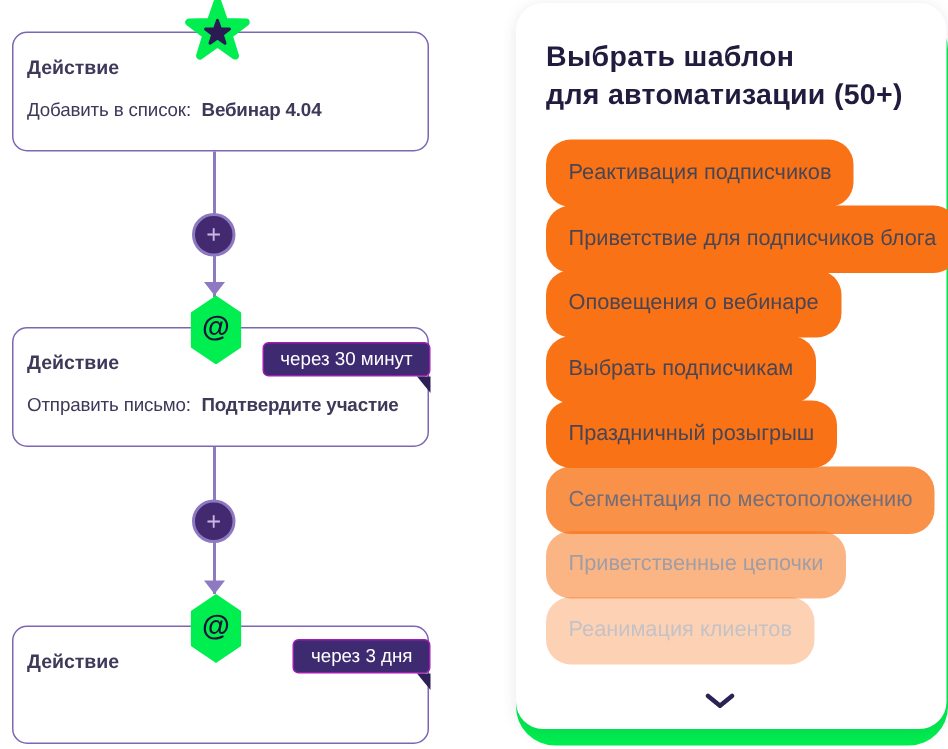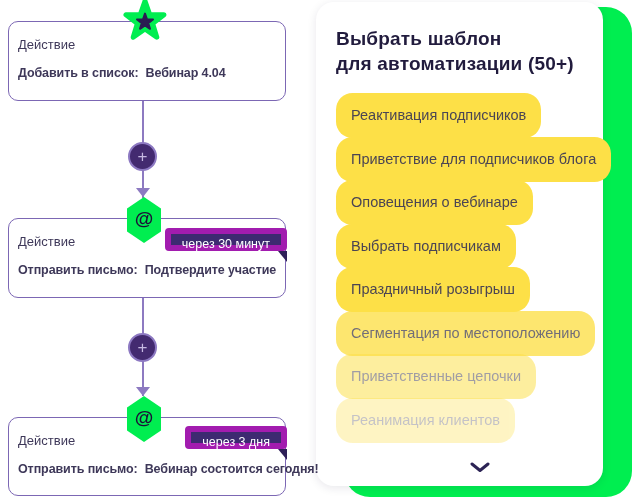--- a/index.html
+++ b/index.html
@@ -22,28 +22,28 @@
 
   .node {
     position:absolute; left:8px; width:278px;
     border:1.5px solid #7c67b4; border-radius:10px;
     padding:15px 8px 0 9px; background:transparent; z-index:3;
     color:#3e3859; cursor:pointer;
   }
   .node.n1 { top:21px; height:80px; }
   .node.n2 { top:218px; height:80px; }
   .node.n3 { top:417px; height:79px; }
-  .node-label { font-weight:400; font-size:13px; margin-bottom:14px; }
+  .node-label { font-weight:700; font-size:13px; margin-bottom:14px; }
   .node-row { font-size:12.5px; white-space:nowrap; letter-spacing:-0.1px; }
-  .node-field { font-weight:700; margin-right:7px; }
+  .node-field { font-weight:400; margin-right:7px; }
   .node-value { font-weight:700; }
 
   .badge {
     position:absolute; right:-2px; height:23px;
-    background:#3d2a71; border:6px solid #a21caf; border-radius:4px;
+    background:#3d2a71; border:1px solid #a21caf; border-radius:4px;
     color:#ffffff; font-size:12.5px; line-height:21px; padding:0 11px;
     white-space:nowrap; z-index:4;
   }
   .n2 .badge { top:9px; }
   .n3 .badge { top:8px; }
   .badge-tail { position:absolute; right:-2px; width:0; height:0;
     border-top:11px solid #2e1f58; border-left:9px solid transparent; z-index:4; }
   .n2 .badge-tail { top:32px; }
   .n3 .badge-tail { top:31px; }
 
@@ -64,29 +64,29 @@
   }
   .hex.h1 { top:197px; }
   .hex.h2 { top:396px; }
   .hex .at { color:#1b1238; font-weight:700; font-size:19px; margin-top:-2px; }
 
   .star-wrap { position:absolute; left:122px; top:-2px; z-index:5; }
 
   
   .backdrop { position:absolute; left:344px; top:7px; width:288px; height:490px;
     border-radius:26px; background:#00EE50; z-index:1; }
-  .panel { position:absolute; left:316px; top:2px; width:287px; height:484px;
+  .panel { position:absolute; left:344px; top:2px; width:287px; height:484px;
     border-radius:18px; background:#ffffff; z-index:2;
     box-shadow:0 2px 10px rgba(30,20,60,0.10);
     padding:24px 19px 0 20px; }
   .panel-title { margin:0 0 17px 0; font-size:19px; font-weight:700;
     line-height:25px; color:#211b3d; letter-spacing:0.2px; }
   .pill-row { margin-bottom:10.5px; height:33px; }
   .pill { display:inline-block; height:45px; line-height:33px; border:none;
-    border-radius:16.5px; background:#fde047; color:#4b4553;
+    border-radius:16.5px; background:#f97316; color:#4b4553;
     font-size:14.5px; padding:0 15px; white-space:nowrap;
     font-family:"Liberation Sans", sans-serif; cursor:pointer; }
   .pill-row.fade1 { opacity:0.78; }
   .pill-row.fade2 { opacity:0.52; }
   .pill-row.fade3 { opacity:0.32; }
   .chevron-btn { position:absolute; left:469px; top:461px; width:22px; height:14px;
     background:transparent; border:none; padding:0; z-index:3; cursor:pointer; }
 </style>
 </head>
 <body>
@@ -130,23 +130,20 @@
   <button class="plus p2">+</button>
 
   <div class="hex h2">
     <span class="at">@</span>
   </div>
 
   <div class="node n3">
     <div class="badge">через 3 дня</div>
     <div class="badge-tail"></div>
     <div class="node-label">Действие</div>
-    <div class="node-row">
-      <span class="node-field">Отправить письмо:</span><span class="node-value">Вебинар состоится сегодня!</span>
-    </div>
   </div>
 
   <div class="backdrop"></div>
   <div class="panel">
     <h2 class="panel-title"><span>Выбрать шаблон</span><br><span>для автоматизации (50+)</span></h2>
 
     <div class="pill-row"><button class="pill">Реактивация подписчиков</button></div>
     <div class="pill-row"><button class="pill">Приветствие для подписчиков блога</button></div>
     <div class="pill-row"><button class="pill">Оповещения о вебинаре</button></div>
     <div class="pill-row"><button class="pill">Выбрать подписчикам</button></div>

